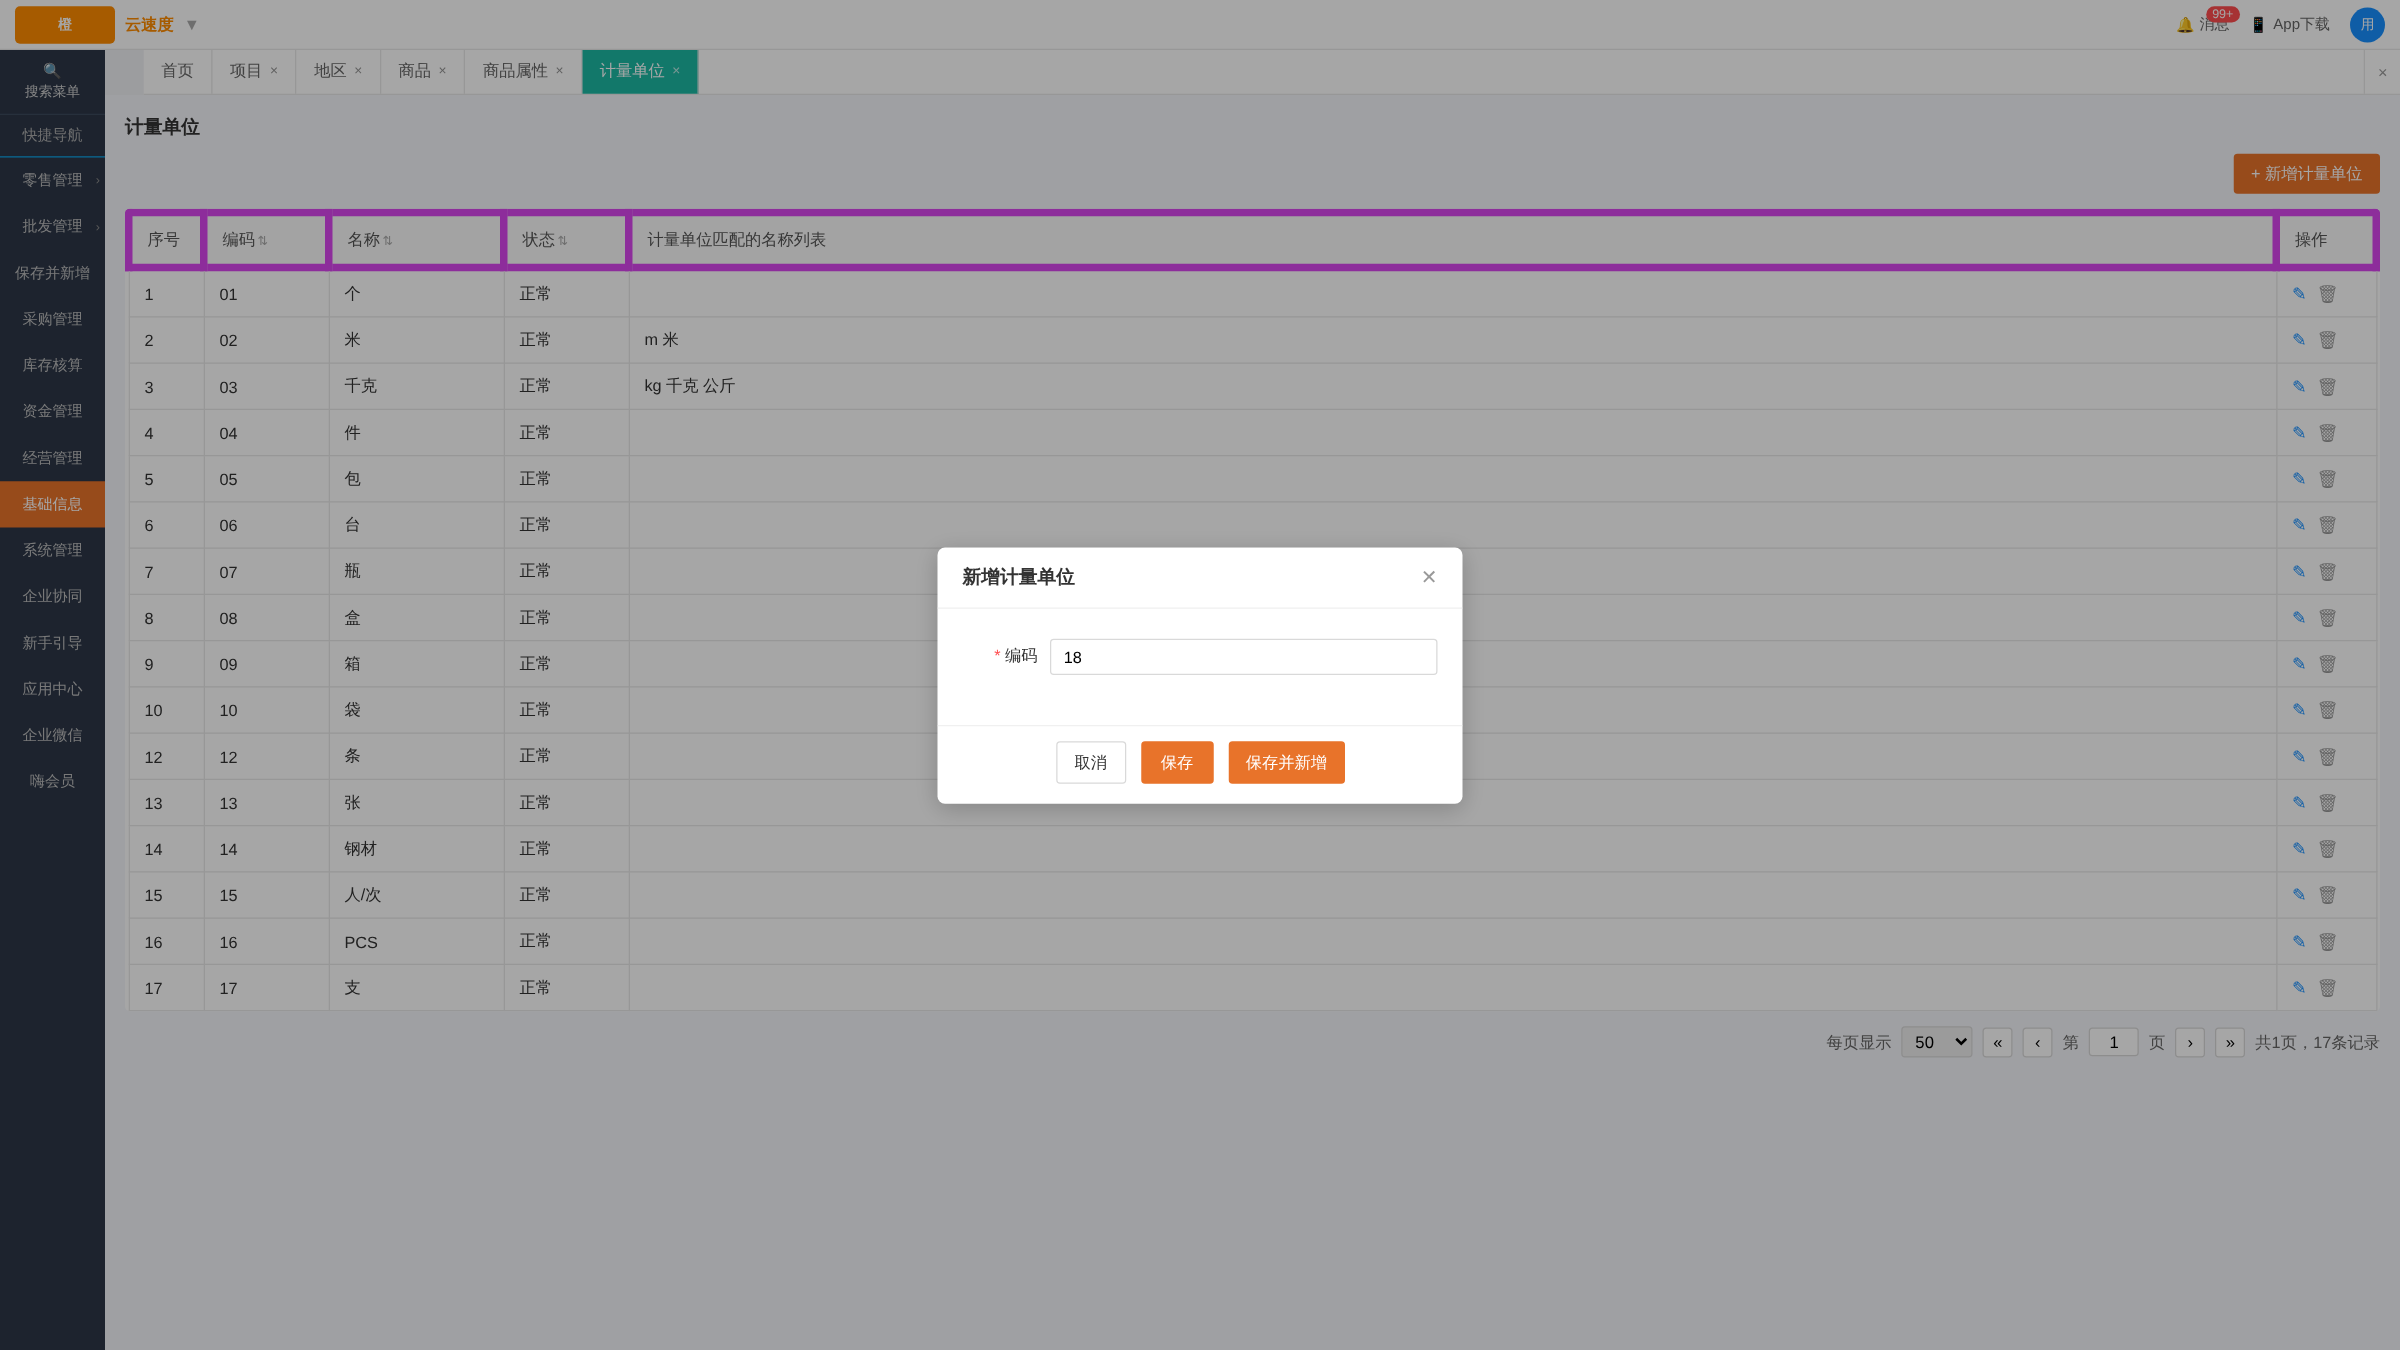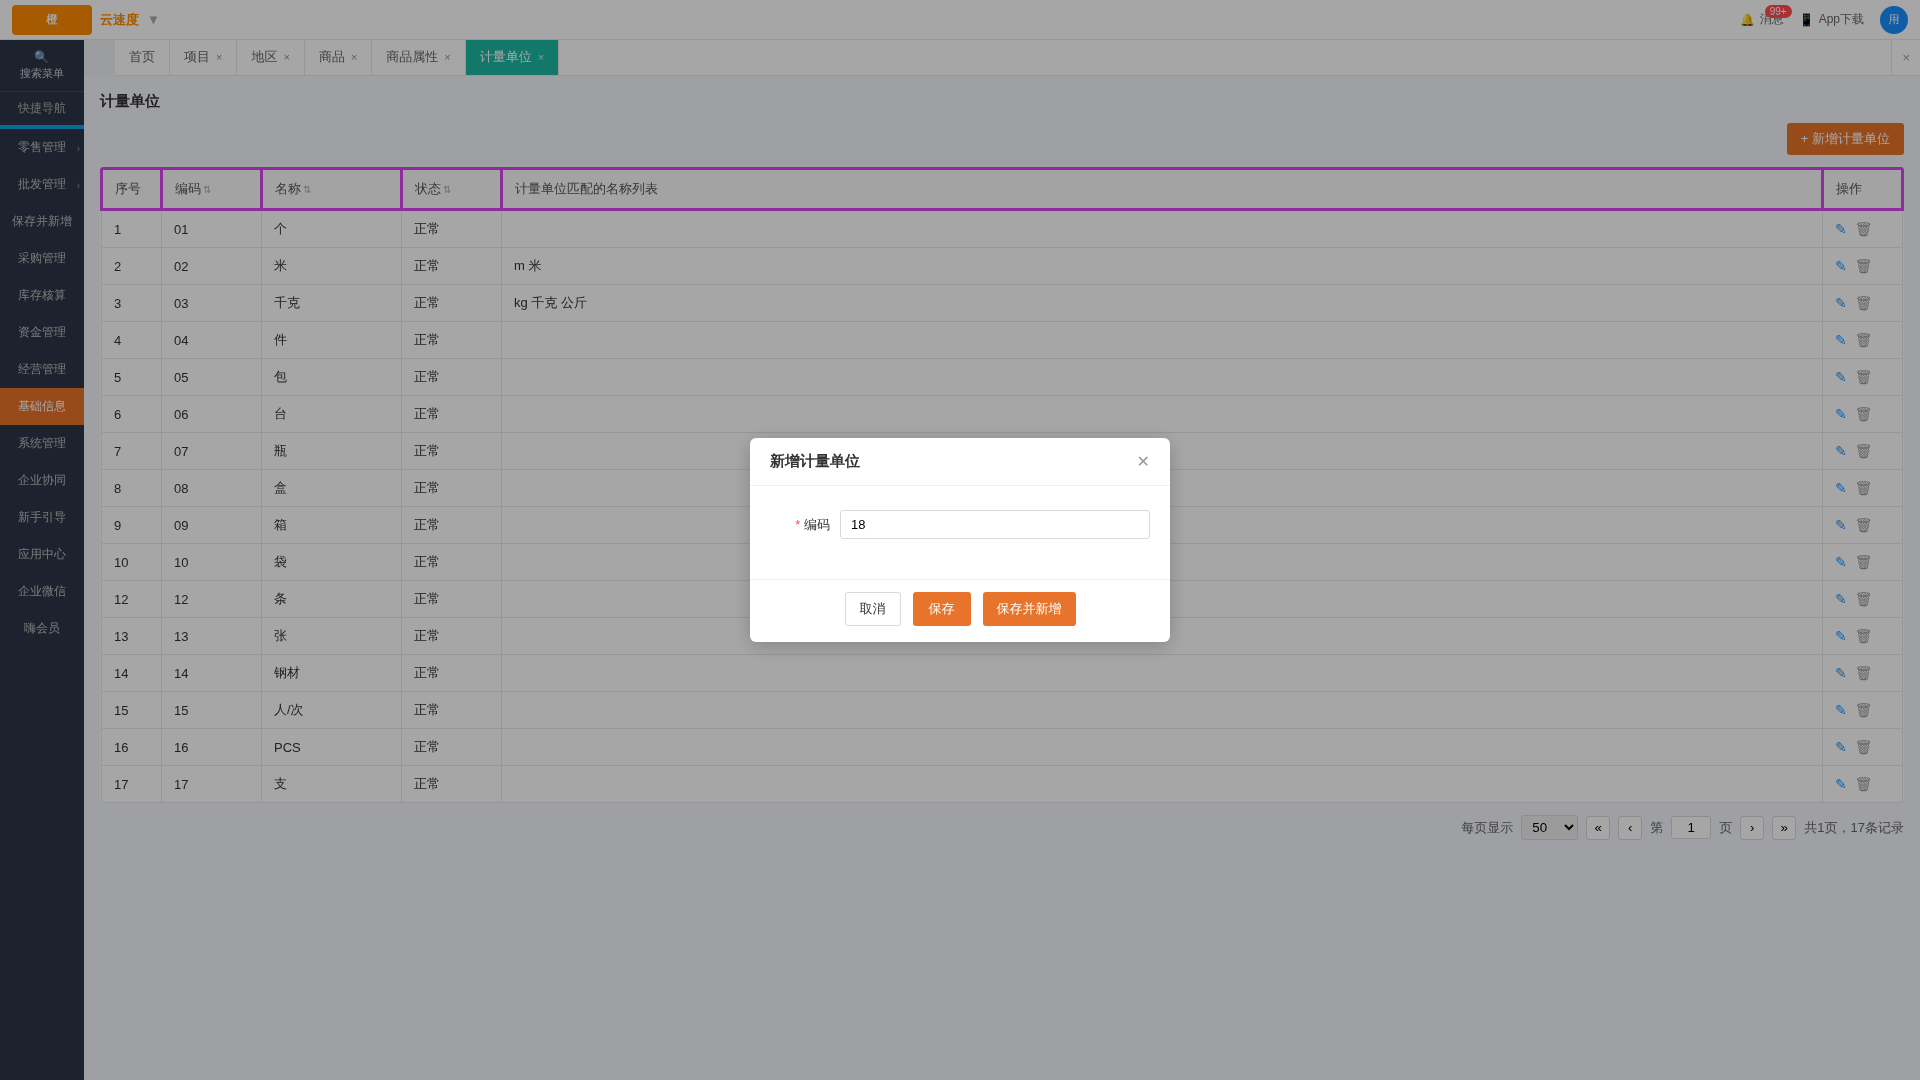--- a/index.html
+++ b/index.html
@@ -32,21 +32,21 @@
     .sidebar {
       width: 84px;
       background: #2d3748;
       color: #ccc;
       display: flex;
       flex-direction: column;
       flex-shrink: 0;
       overflow-y: auto;
     }
     .sidebar-search { padding: 10px 8px; font-size: 12px; cursor: pointer; text-align: center; color: #ccc; border-bottom: 1px solid #3d4a5c; }
-    .sidebar-nav { padding: 8px 0; font-size: 12px; text-align: center; cursor: pointer; color: #aaa; border-bottom: 4px solid #0ea5e9; }
+    .sidebar-nav { padding: 8px 0; font-size: 12px; text-align: center; cursor: pointer; color: #aaa; border-bottom: 1px solid #0ea5e9; }
     .sidebar-item {
       padding: 10px 6px;
       font-size: 12px;
       text-align: center;
       cursor: pointer;
       color: #bbb;
       position: relative;
     }
     .sidebar-item.active { background: #e8732a; color: #fff; }
     .sidebar-item .arrow { font-size: 10px; color: #888; position: absolute; right: 4px; top: 50%; transform: translateY(-50%); }
@@ -88,21 +88,21 @@
 
     
     .page-toolbar { display: flex; justify-content: flex-end; margin-bottom: 12px; }
     .btn-primary { background: #e8732a; color: #fff; border: none; padding: 7px 14px; border-radius: 3px; cursor: pointer; font-size: 13px; }
     .btn-default { background: #fff; color: #333; border: 1px solid #d9d9d9; padding: 7px 14px; border-radius: 3px; cursor: pointer; font-size: 13px; text-align: center; }
     .btn-save { background: #e8732a; color: #fff; border: none; padding: 7px 16px; border-radius: 3px; cursor: pointer; font-size: 13px; }
     .btn-save-new { background: #e8732a; color: #fff; border: none; padding: 7px 14px; border-radius: 3px; cursor: pointer; font-size: 13px; }
 
     
     .data-table { width: 100%; border-collapse: collapse; background: #fff; border-radius: 4px; overflow: hidden; }
-    .data-table th { background: #fafafa; border: 3px solid #d946ef; padding: 10px 12px; font-size: 13px; color: #555; font-weight: 500; text-align: left; white-space: nowrap; }
+    .data-table th { background: #fafafa; border: 6px solid #d946ef; padding: 10px 12px; font-size: 13px; color: #555; font-weight: 500; text-align: left; white-space: nowrap; }
     .data-table td { border: 1px solid #e8e8e8; padding: 9px 12px; font-size: 13px; color: #333; }
     .status-normal { color: #52c41a; }
     .action-icons { display: flex; gap: 8px; }
     .action-icon { color: #1890ff; cursor: pointer; font-size: 14px; }
     .action-icon.delete { color: #999; }
 
     
     .pagination { display: flex; align-items: center; justify-content: flex-end; padding: 12px 0 4px; gap: 8px; font-size: 13px; color: #666; }
     .pagination select { padding: 3px 6px; border: 1px solid #d9d9d9; border-radius: 3px; }
     .pagination .page-input { width: 40px; border: 1px solid #d9d9d9; border-radius: 3px; text-align: center; padding: 3px; }

